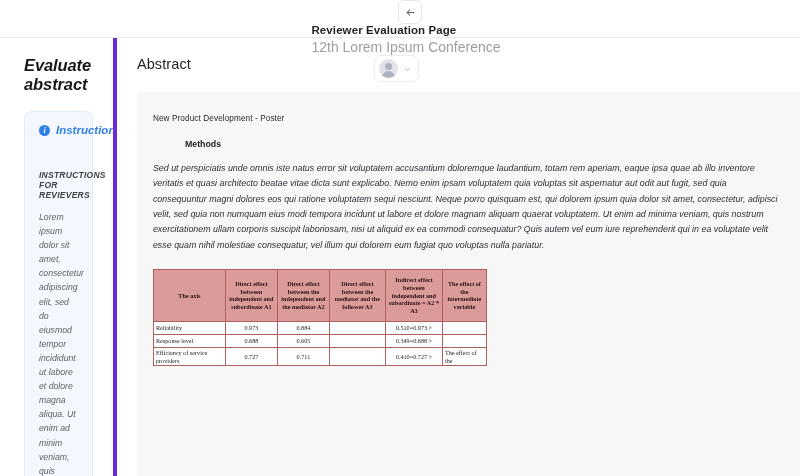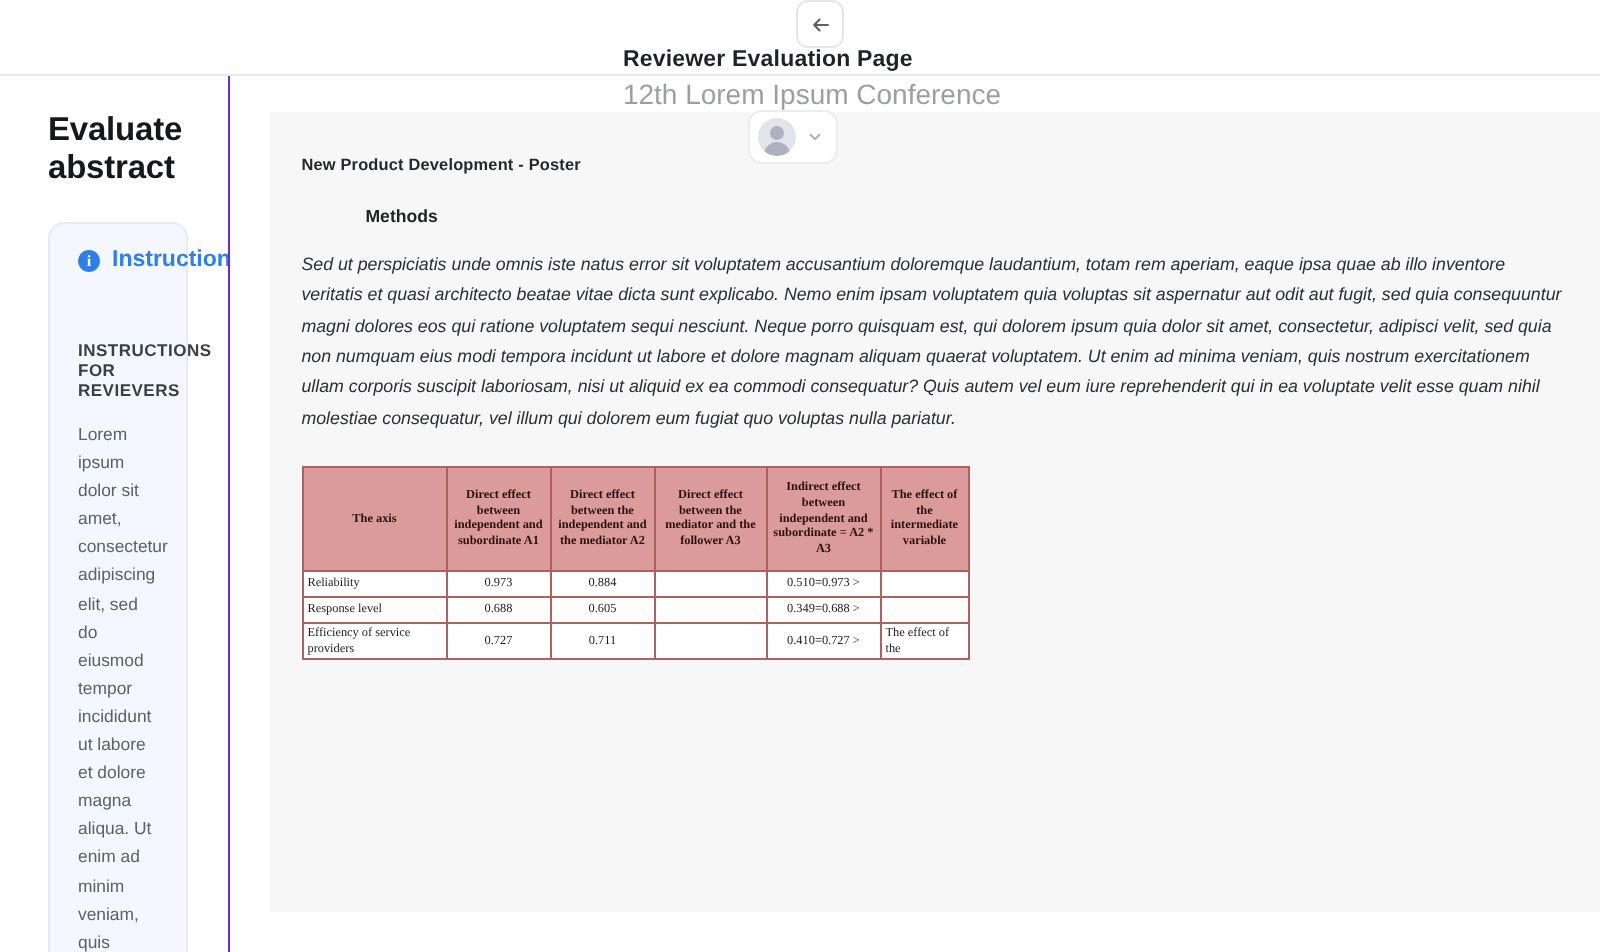--- a/index.html
+++ b/index.html
@@ -70,22 +70,23 @@
   
   .main {
     display: flex;
     height: 438px;
     align-items: stretch;
   }
   .left-pane {
     width: 408px;
     height: 100%;
     padding: 18px 20px 0 24px;
-    border-right: 1px solid #6d28d9;
-    overflow: hidden;
+    border-right: 4px solid #6d28d9;
+    overflow: hidden;
+    font-style: italic;
   }
   .right-pane {
     flex: 1 1 auto;
     height: 100%;
     padding: 18px 0 0 20px;
     overflow: hidden;
   }
 
   
   .h1 {
@@ -134,21 +135,21 @@
     margin-bottom: 20px;
     letter-spacing: .1px;
   }
   .abstract-doc {
     background: #f7f7f7;
     height: 400px;
     padding: 22px 18px 0 16px;
     overflow: hidden;
   }
   .doc-kicker {
-    font-size: 8.2px; font-weight: 700; color: #24282d;
+    font-size: 8.2px; font-weight: 400; color: #24282d;
     margin-bottom: 16px; letter-spacing: .1px;
   }
   .doc-title {
     font-size: 11.3px; font-weight: 700; color: #15181c;
     text-align: center; line-height: 1.45;
     margin: 0 4px 22px 4px;
   }
   .doc-section { font-size: 8.8px; font-weight: 700; color: #20242a; margin-bottom: 12px; padding-left: 32px; }
   .doc-body { font-size: 8.9px; line-height: 1.72; color: #2b2f34; margin-bottom: 16px; font-style: italic; }
 
@@ -218,20 +219,21 @@
         <span class="info-icon">i</span>
         <span class="instr-title">Instructions</span>
       </div>
       <div class="instr-sub">INSTRUCTIONS FOR REVIEVERS</div>
       <div class="instr-body">Lorem ipsum dolor sit amet, consectetur adipiscing elit, sed do eiusmod tempor incididunt ut labore et dolore magna aliqua. Ut enim ad minim veniam, quis nostrud exercitation ullamco laboris nisi ut aliquip ex ea commodo consequat. Duis aute irure dolor in reprehenderit in voluptate velit esse cillum dolore eu fugiat nulla pariatur. Excepteur sint occaecat cupidatat non proident, sunt in culpa qui officia deserunt mollit anim id est laborum.</div>
     </div>
 
   </div>
 
   <div class="right-pane">
+    <div class="h2">Abstract</div>
 
     <div class="abstract-doc">
       <div class="doc-kicker">New Product Development  -  Poster</div>
       <div class="doc-section">Methods</div>
       <div class="doc-body">Sed ut perspiciatis unde omnis iste natus error sit voluptatem accusantium doloremque laudantium, totam rem aperiam, eaque ipsa quae ab illo inventore veritatis et quasi architecto beatae vitae dicta sunt explicabo. Nemo enim ipsam voluptatem quia voluptas sit aspernatur aut odit aut fugit, sed quia consequuntur magni dolores eos qui ratione voluptatem sequi nesciunt. Neque porro quisquam est, qui dolorem ipsum quia dolor sit amet, consectetur, adipisci velit, sed quia non numquam eius modi tempora incidunt ut labore et dolore magnam aliquam quaerat voluptatem. Ut enim ad minima veniam, quis nostrum exercitationem ullam corporis suscipit laboriosam, nisi ut aliquid ex ea commodi consequatur? Quis autem vel eum iure reprehenderit qui in ea voluptate velit esse quam nihil molestiae consequatur, vel illum qui dolorem eum fugiat quo voluptas nulla pariatur.</div>
 
       <table class="doc-table">
         <thead>
           <tr>
             <th class="c0">The axis</th>

